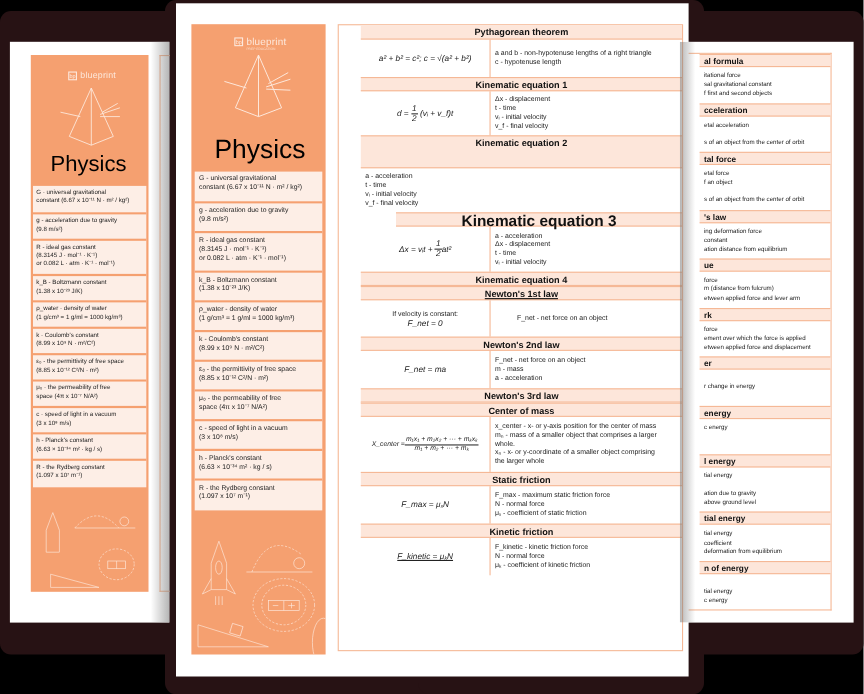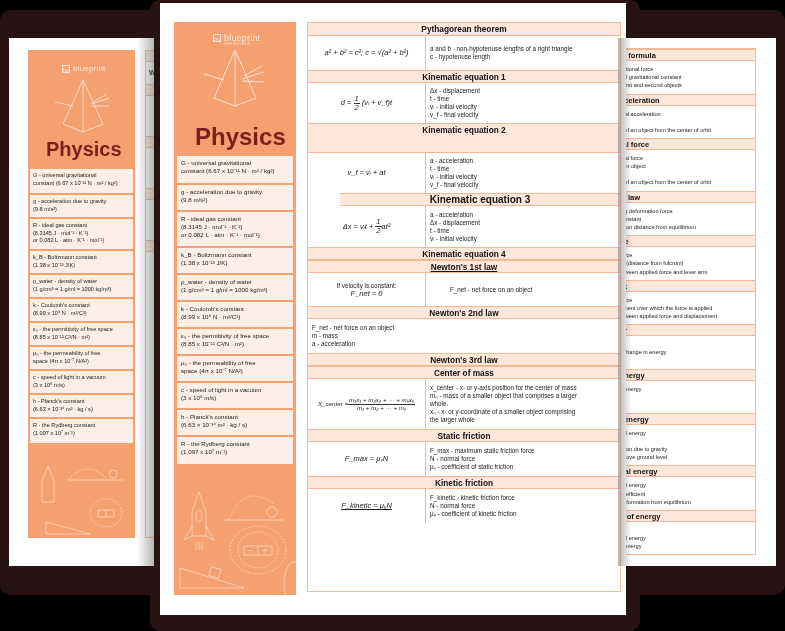--- a/index.html
+++ b/index.html
@@ -10,27 +10,27 @@
   }
   .shadow { position:absolute; background:#271214; border-radius:10px; }
   .page { position:absolute; background:#fff; overflow:hidden; }
   .sidebar {
     position:absolute; background:#f5a070; overflow:hidden;
   }
   .logo { position:absolute; color:#fde8dc; display:flex; align-items:center; gap:3px; }
   .logo .box { width:8px; height:8px; border:1px solid #fde8dc; font-size:5px; line-height:8px; text-align:center; box-sizing:border-box; }
   .logo .name { font-size:8px; letter-spacing:0.2px; }
   .logo .sub { font-size:3px; position:absolute; left:11px; top:9px; opacity:0.8; }
-  .title { position:absolute; color:#7f1d1d; font-weight:bold; }
+  .title { position:absolute; color:#000000; font-weight:normal; }
   .consts { position:absolute; }
   .const {
     background:#fdeee6; color:#222; border-bottom:2px solid #f5a070;
     box-sizing:border-box;
   }
-  .tbl { position:absolute; border:1px solid #f5b896; box-sizing:border-box; }
+  .tbl { position:absolute; border:1px solid #f5b896; box-sizing:border-box;padding-left:20px; }
   .sec-h {
     background:#fde6da; border-bottom:1px solid #f5b896; border-top:1px solid #f5b896;
     text-align:center; font-weight:bold; color:#111; box-sizing:border-box;
   }
   .sec-b { display:flex; box-sizing:border-box; }
   .sec-b .f {
     border-right:1px solid #f5b896; display:flex; flex-direction:column;
     align-items:center; justify-content:center; font-style:italic; color:#222;
     box-sizing:border-box; text-align:center;
   }
@@ -274,32 +274,29 @@
       <div class="d" style="padding-left:4px;">
         <span>Δx - displacement</span>
           <span>t - time</span>
           <span>vᵢ - initial velocity</span>
           <span>v_f - final velocity</span>
       </div>
     </div>
 
     <div class="sec-h" style="height:30px;font-size:8.3px;line-height:12px;">Kinematic equation 2</div>
     <div class="sec-b" style="height:40px;">
-      <div class="f" style="width:118px;font-size:7.5px;">
-          <span>v_f = vᵢ + at</span>
-        </div>
       <div class="d" style="padding-left:4px;">
         <span>a - acceleration</span>
           <span>t - time</span>
           <span>vᵢ - initial velocity</span>
           <span>v_f - final velocity</span>
       </div>
     </div>
 
-    <div class="sec-h" style="height:13px;font-size:10px;line-height:12px;margin-left:32px;">Kinematic equation 3</div>
+    <div class="sec-h" style="height:13px;font-size:14px;line-height:12px;margin-left:32px;">Kinematic equation 3</div>
     <div class="sec-b" style="height:41px;">
       <div class="f" style="width:118px;font-size:7.5px;flex-direction:row;">
         <span>Δx = vᵢt + </span>&nbsp;<span class="frac">
             <span class="n">1</span>
             <span class="dn">2</span>
           </span><span>at²</span>
       </div>
       <div class="d" style="padding-left:4px;">
         <span>a - acceleration</span>
           <span>Δx - displacement</span>
@@ -316,20 +313,23 @@
         <span style="font-style:normal;font-size:6.3px;">If velocity is constant:</span>
         <span>F_net = 0</span>
       </div>
       <div class="d" style="padding-left:4px;">
         <span>F_net - net force on an object</span>
       </div>
     </div>
 
     <div class="sec-h" style="height:13px;font-size:8.3px;line-height:12px;">Newton's 2nd law</div>
     <div class="sec-b" style="height:34px;">
+      <div class="f" style="width:118px;font-size:7.5px;">
+          <span>F_net = ma</span>
+        </div>
       <div class="d" style="padding-left:4px;">
         <span>F_net - net force on an object</span>
           <span>m - mass</span>
           <span>a - acceleration</span>
       </div>
     </div>
 
     <div class="sec-h" style="height:13px;font-size:8.3px;line-height:12px;">Newton's 3rd law</div>
 
     <div class="sec-h" style="height:13px;font-size:8.3px;line-height:12px;">Center of mass</div>

